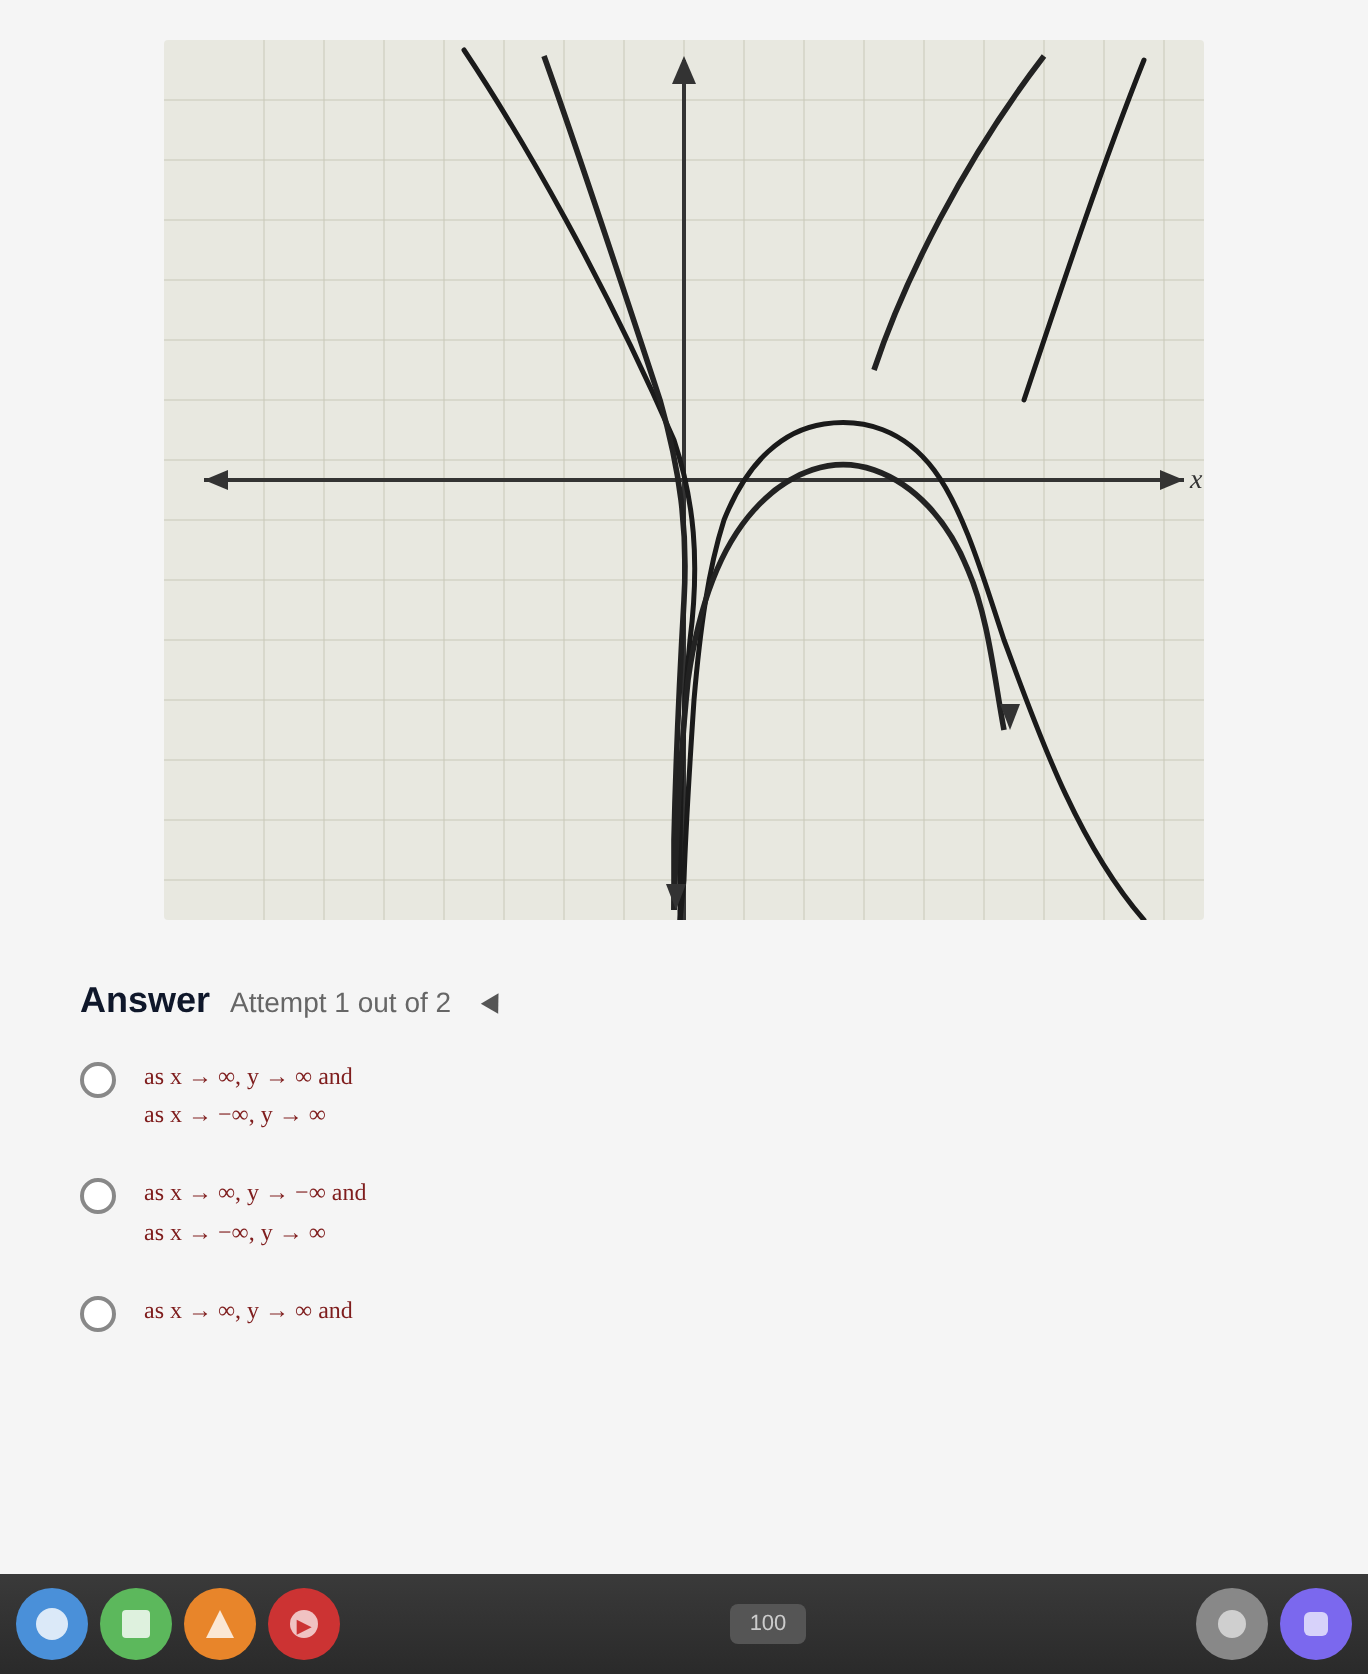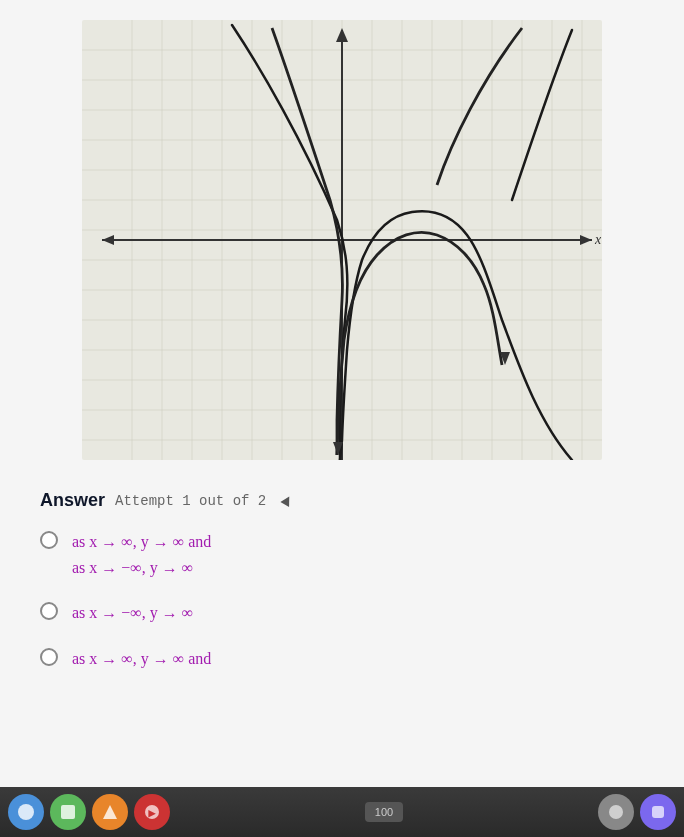--- a/index.html
+++ b/index.html
@@ -53,21 +53,21 @@
     .answer-label {
       font-weight: bold;
       font-size: 18px;
       color: #0f172a;
       font-family: Arial, sans-serif;
     }
 
     .attempt-label {
       font-size: 14px;
       color: #666;
-      font-family: Liberation Mono, monospace;
+      font-family: Liberation Sans, sans-serif;
       font-weight: normal;
     }
 
     .options-list {
       display: flex;
       flex-direction: column;
       gap: 20px;
     }
 
     .option-item {
@@ -81,22 +81,22 @@
       width: 18px;
       height: 18px;
       border-radius: 50%;
       border: 2px solid #888;
       background: white;
       flex-shrink: 0;
       margin-top: 2px;
     }
 
     .option-text {
-      font-size: 16px;
-      color: #a21caf;
+      font-size: 12px;
+      color: #7f1d1d;
       line-height: 1.6;
       font-family: Georgia, 'Times New Roman', serif;
     }
 
     
     .taskbar {
       position: absolute;
       bottom: 0;
       left: 0;
       width: 684px;
@@ -279,20 +279,21 @@
         <div class="radio-btn"></div>
         <div class="option-text">
           <div>as x → ∞, y → ∞ and</div>
           <div>as x → −∞, y → ∞</div>
         </div>
       </div>
 
       <div class="option-item">
         <div class="radio-btn"></div>
         <div class="option-text">
+          <div>as x → ∞, y → −∞ and</div>
           <div>as x → −∞, y → ∞</div>
         </div>
       </div>
 
       <div class="option-item">
         <div class="radio-btn"></div>
         <div class="option-text">
           <div>as x → ∞, y → ∞ and</div>
         </div>
       </div>

